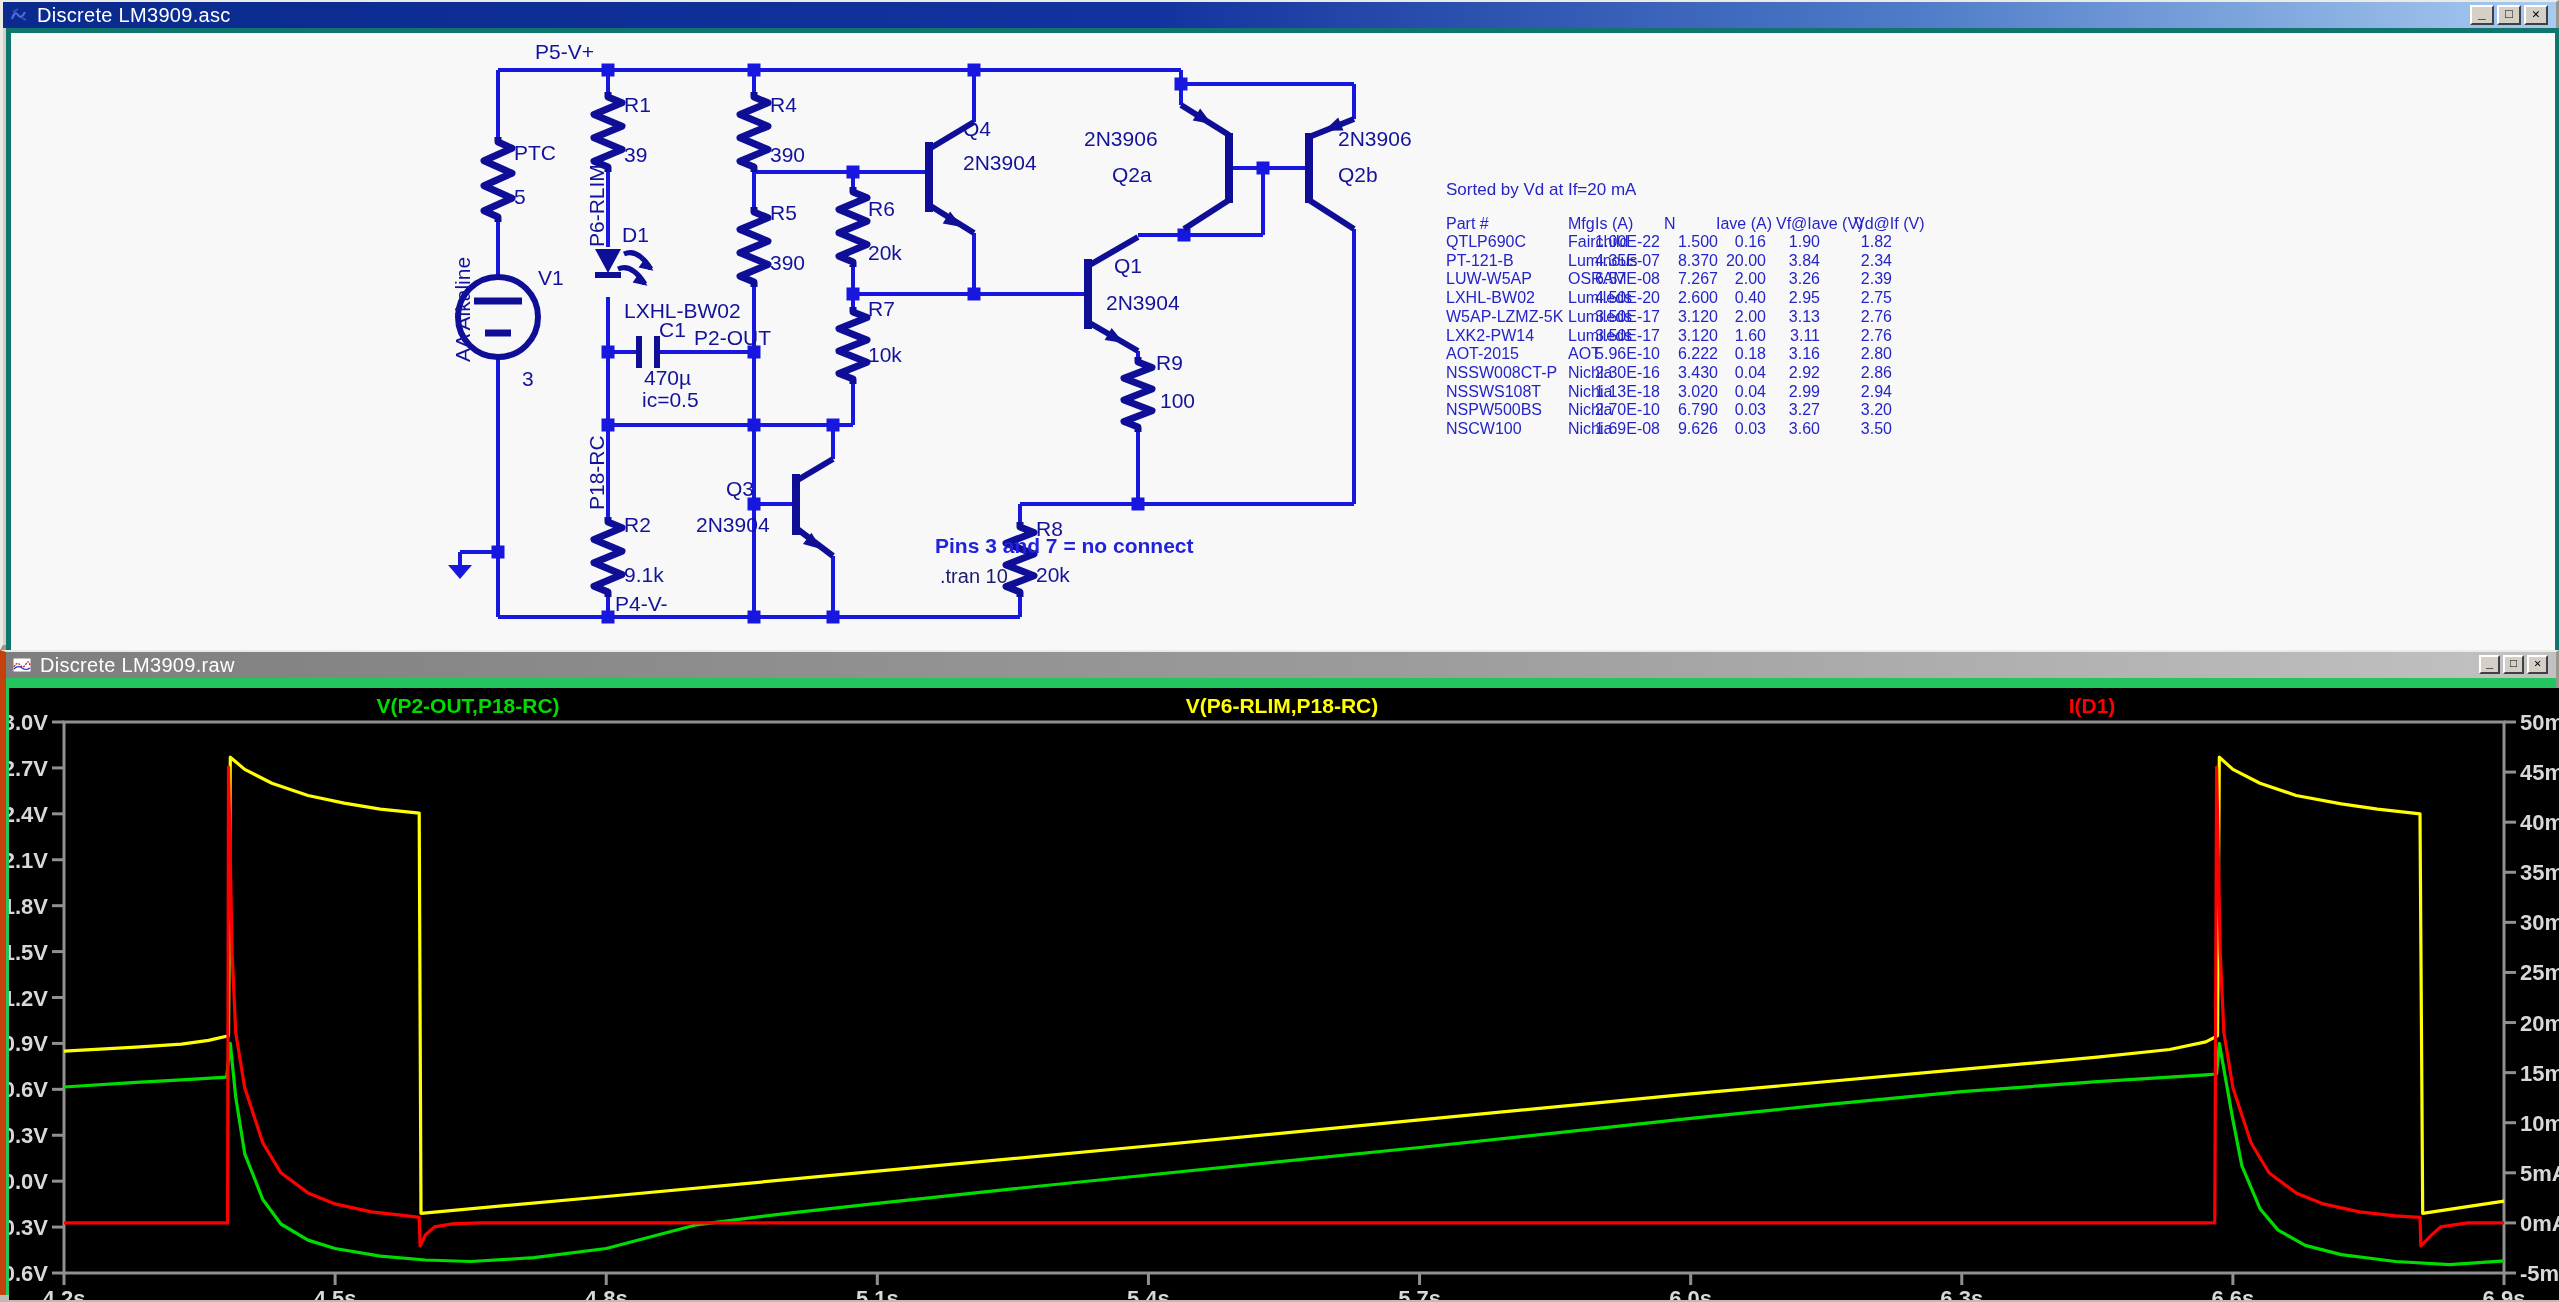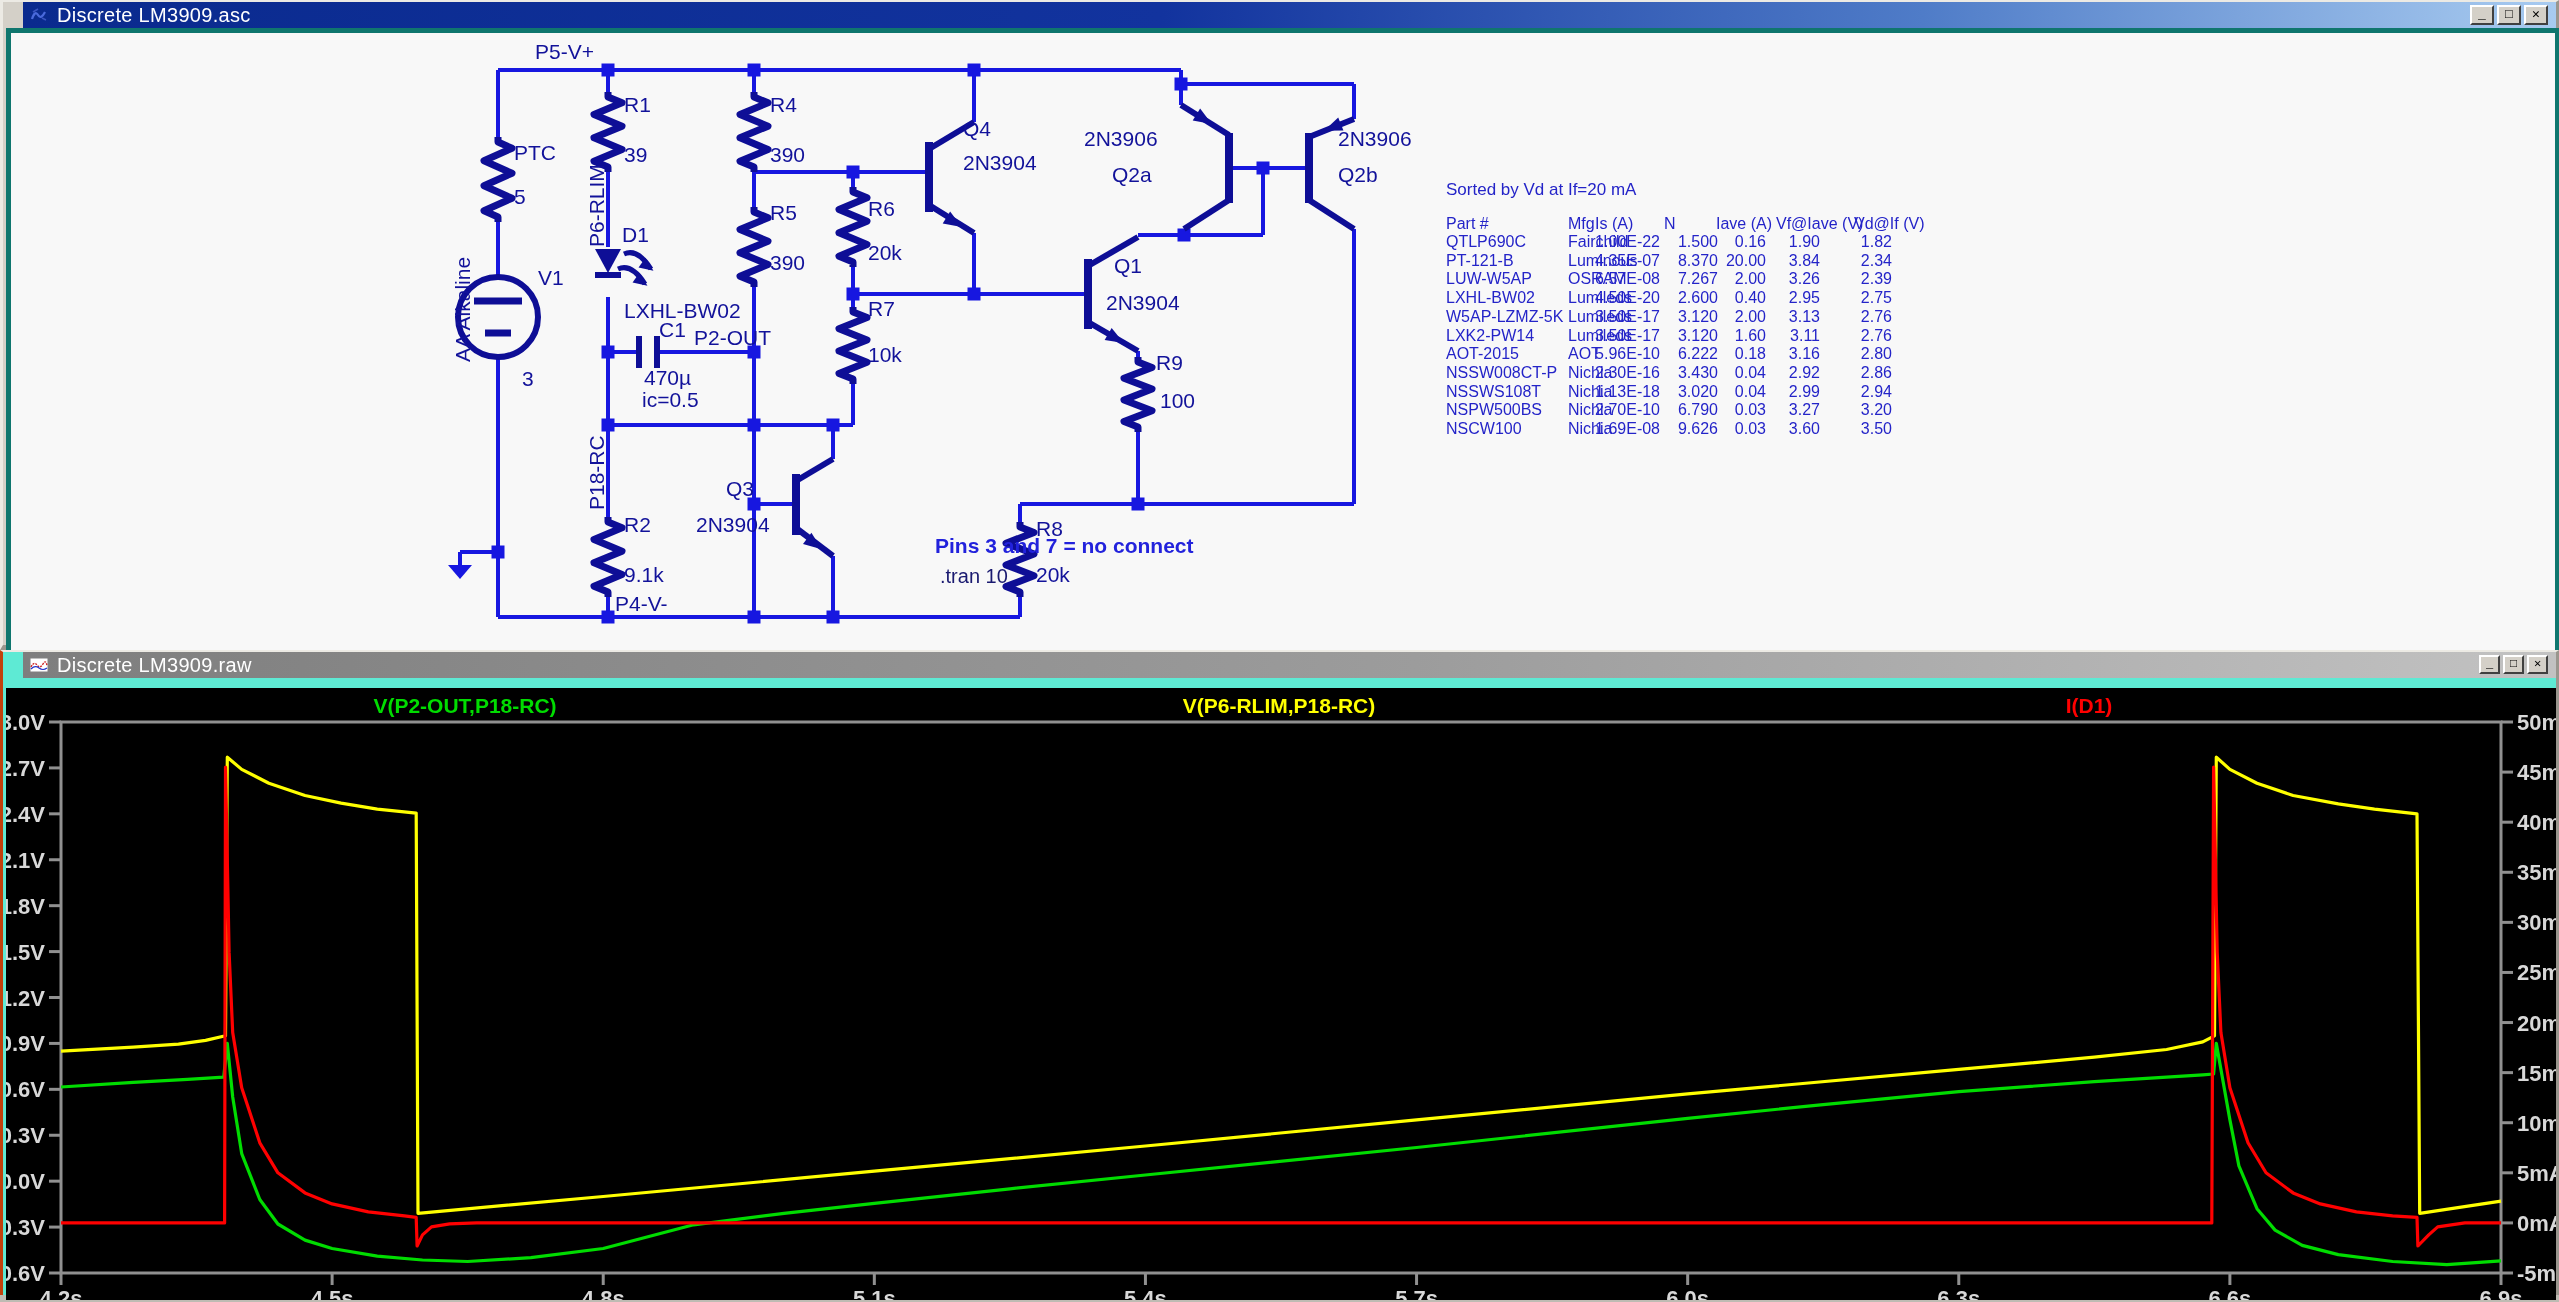--- a/index.html
+++ b/index.html
@@ -1,20 +1,20 @@
 <!DOCTYPE html>
 <html><head>
 <meta charset="utf-8">
 <style>
   html,body{margin:0;padding:0;background:#BEBBB3;}
   body{width:2559px;height:1302px;position:relative;font-family:"Liberation Sans",sans-serif;overflow:hidden;}
   .win{position:absolute;left:0;width:2559px;box-sizing:border-box;}
   #win-asc{top:0;height:650px;background:#D4D0C8;border-left:3px solid #ECEAE4;border-right:3px solid #9A968E;border-bottom:5px solid #9A968E;border-top:2px solid #ECEAE4;}
-  #win-raw{top:650px;height:645px;background:#5eead4;border-left:3px solid #c2410c;border-right:3px solid #9A968E;border-top:2px solid #ECEAE4;}
-  .titlebar{position:relative;height:26px;display:flex;align-items:center;padding-left:6px;margin-left:20px;}
+  #win-raw{top:650px;height:645px;background:#22c55e;border-left:6px solid #c2410c;border-right:3px solid #9A968E;border-top:2px solid #ECEAE4;}
+  .titlebar{position:relative;height:26px;display:flex;align-items:center;padding-left:6px;}
   #tb-asc{background:linear-gradient(90deg,#0A2A8E 0%,#12339E 45%,#4F7CC8 75%,#A8CBF0 100%);}
   #tb-raw{background:linear-gradient(90deg,#7E7E7E 0%,#9C9C9C 55%,#C2C2C2 100%);}
   .tb-title{color:#FFFFFF;font-size:20px;margin-left:8px;white-space:nowrap;letter-spacing:0.3px;}
   .tb-btns{position:absolute;right:8px;top:3px;display:flex;gap:3px;}
   .tb-btn{width:24px;height:20px;background:#D4D0C8;border-top:2px solid #FFFFFF;border-left:2px solid #FFFFFF;border-right:2px solid #404040;border-bottom:2px solid #404040;color:#000;font-size:13px;font-weight:bold;text-align:center;line-height:16px;box-sizing:border-box;font-family:"Liberation Mono",monospace;}
   .tb-btns-sm .tb-btn{width:21px;height:19px;font-size:12px;line-height:14px;}
   #asc-canvas{position:absolute;left:3px;top:26px;width:2544px;height:617px;background:#F8F8F8;border:5px solid #0f766e;}
   #raw-plot{position:absolute;left:3px;top:36px;width:2550px;height:612px;background:#000000;}
   .doc-icon{width:20px;height:18px;flex:0 0 auto;}
   svg{display:block;}

